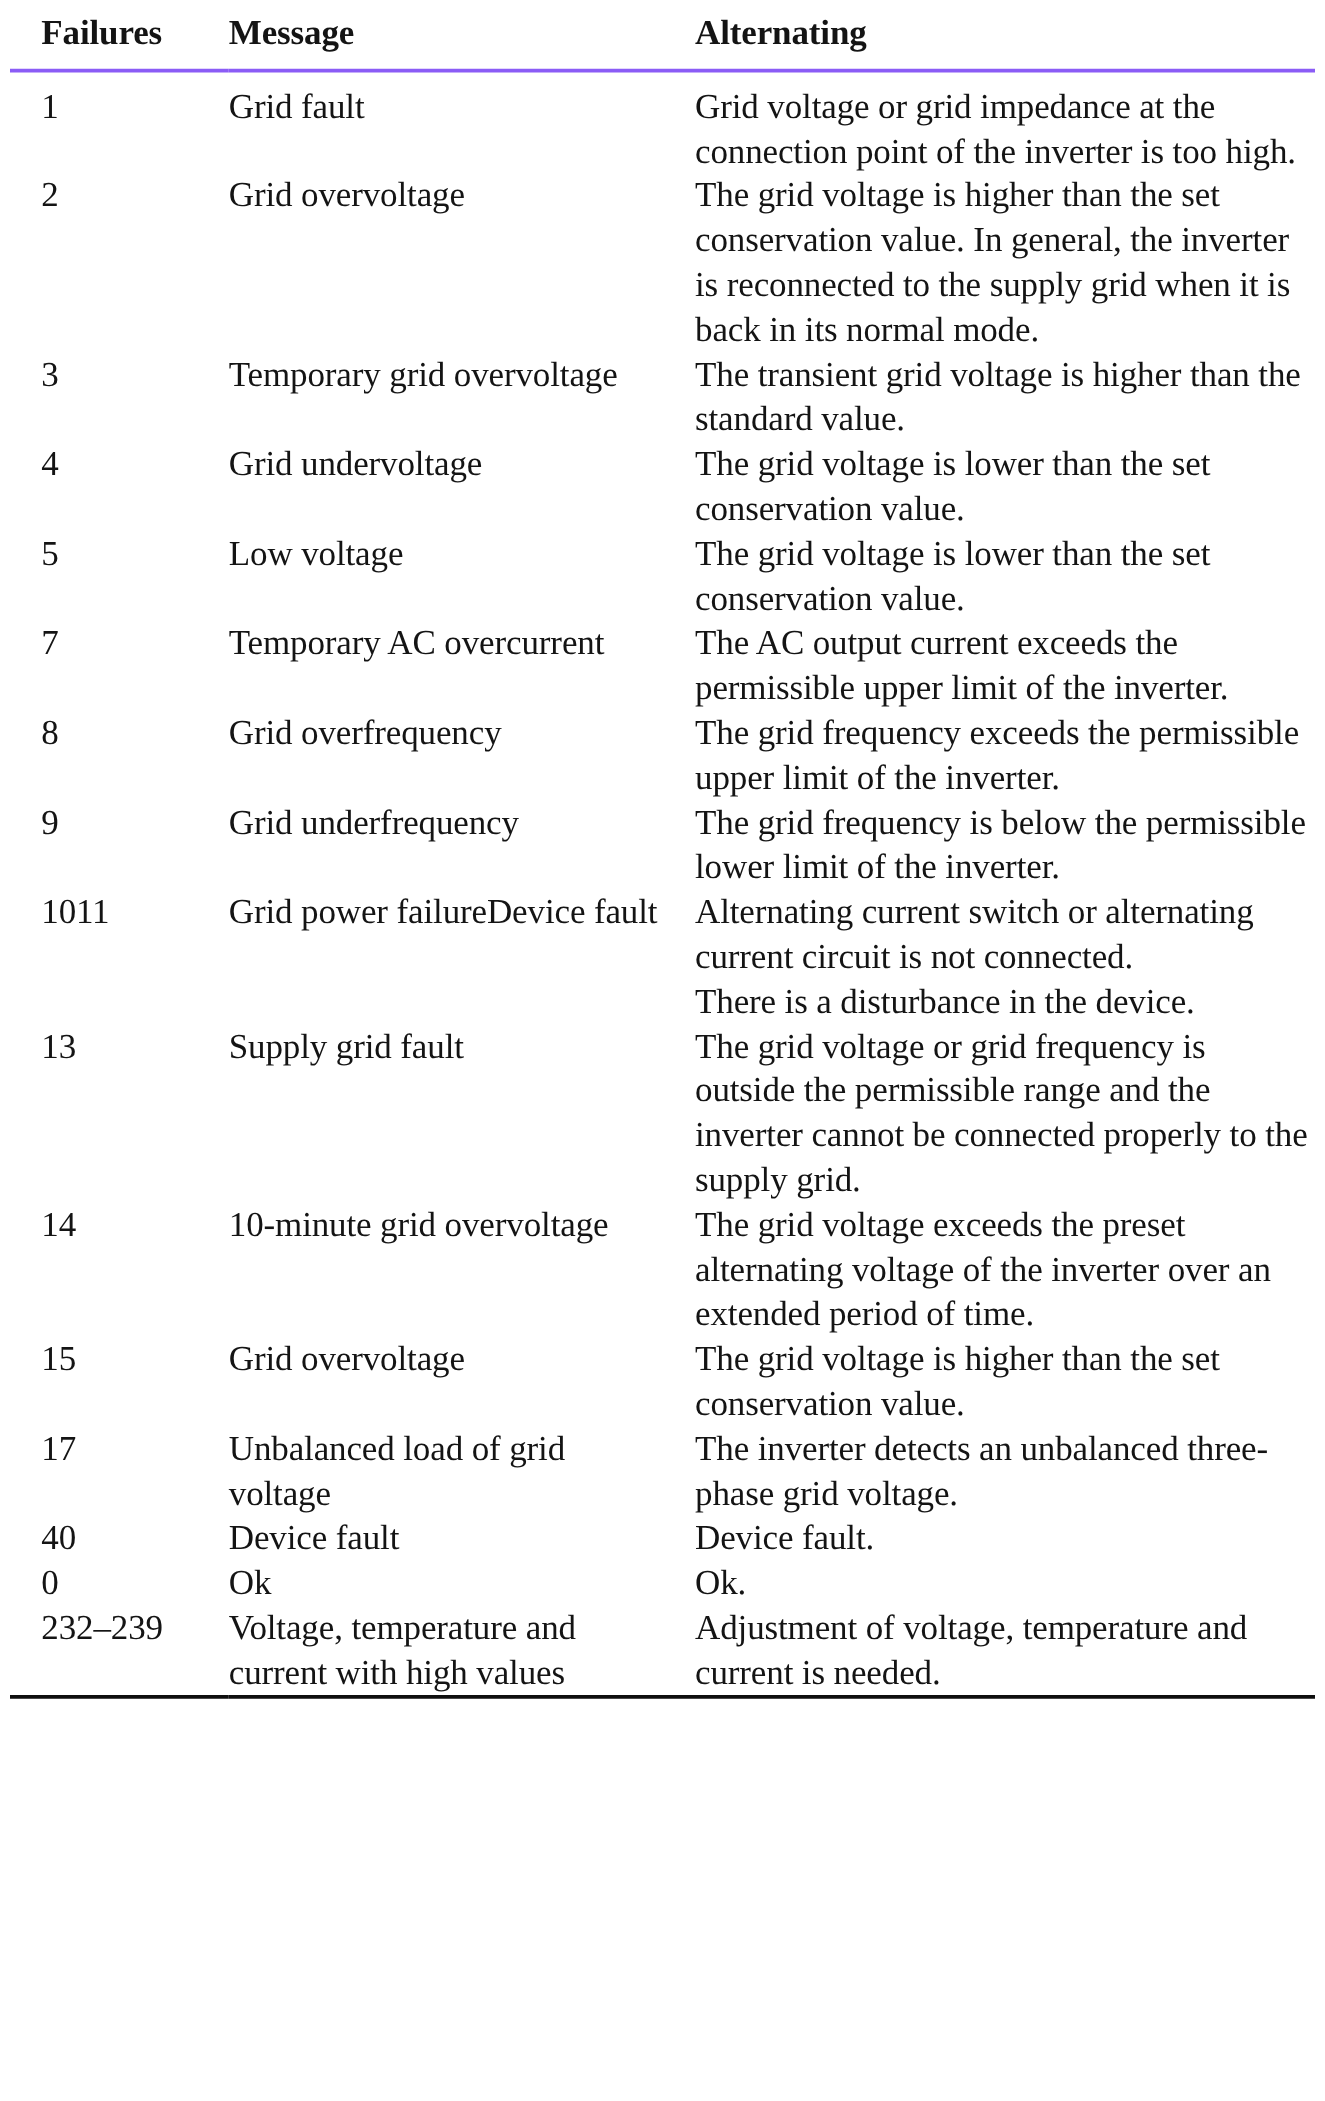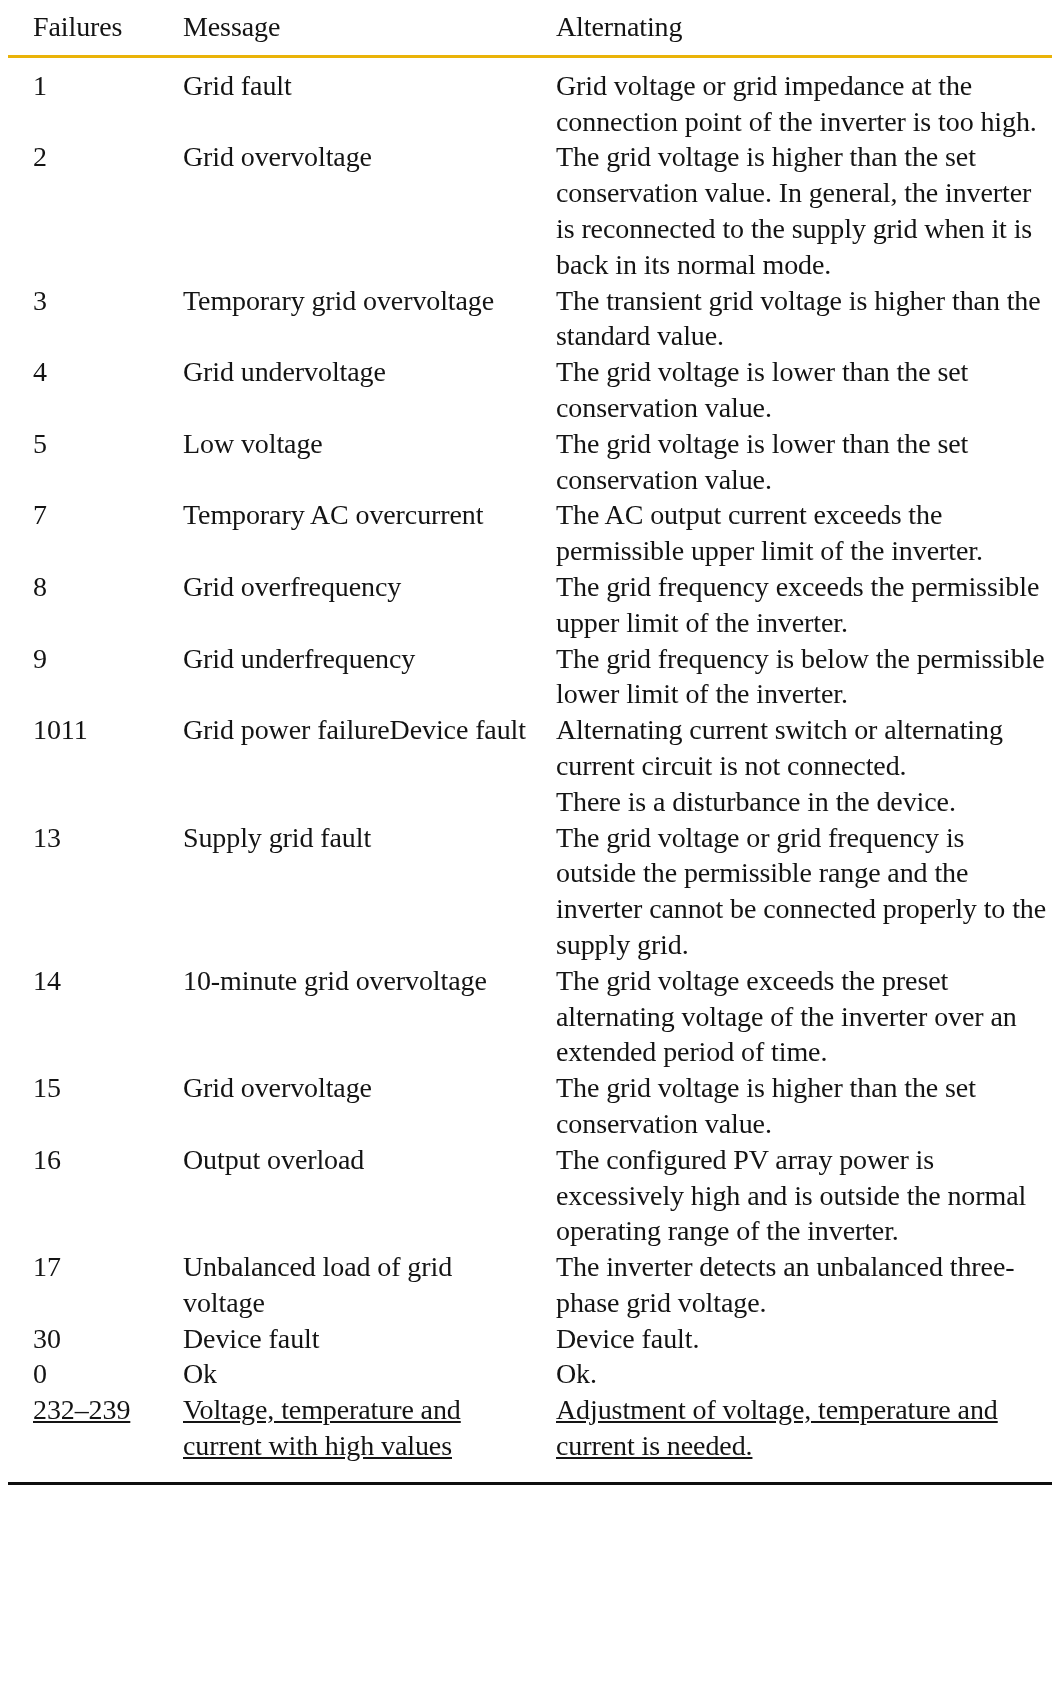--- a/index.html
+++ b/index.html
@@ -21,34 +21,34 @@
     margin: 6px 8px 0 8px;
     width: 1044px;
     border-collapse: collapse;
     table-layout: fixed;
     border-bottom: 3px solid #0e0e0e;
   }
   col.c-failures { width: 175px; }
   col.c-message  { width: 373px; }
   col.c-description { width: 496px; }
   thead th {
-    font-weight: 400;
+    font-weight: 700;
     text-align: left;
     vertical-align: bottom;
     padding: 3px 0 10px 0;
-    border-bottom: 3px solid #eab308;
+    border-bottom: 3px solid #8b5cf6;
   }
   thead th.first, tbody td.first { padding-left: 25px; }
   tbody td {
     vertical-align: top;
     padding: 0;
     text-align: left;
   }
   tbody tr:first-child td { padding-top: 10px; }
-  tbody tr:last-child td  { padding-bottom: 18px; text-decoration: underline; }
+  tbody tr:last-child td  { padding-bottom: 0; }
   td.desc {
     white-space: pre-line;
     padding-right: 2px;
   }
   td.msg { padding-right: 20px; }
 </style>
 </head>
 <body>
 
 <table class="failures-table">
@@ -120,31 +120,26 @@
       <td class="first">14</td>
       <td class="msg">10-minute grid overvoltage</td>
       <td class="desc">The grid voltage exceeds the preset alternating voltage of the inverter over an extended period of time.</td>
     </tr>
     <tr>
       <td class="first">15</td>
       <td class="msg">Grid overvoltage</td>
       <td class="desc">The grid voltage is higher than the set conservation value.</td>
     </tr>
     <tr>
-      <td class="first">16</td>
-      <td class="msg">Output overload</td>
-      <td class="desc">The configured PV array power is excessively high and is outside the normal operating range of the inverter.</td>
-    </tr>
-    <tr>
       <td class="first">17</td>
       <td class="msg">Unbalanced load of grid voltage</td>
       <td class="desc">The inverter detects an unbalanced three-phase grid voltage.</td>
     </tr>
     <tr>
-      <td class="first">30</td>
+      <td class="first">40</td>
       <td class="msg">Device fault</td>
       <td class="desc">Device fault.</td>
     </tr>
     <tr>
       <td class="first">0</td>
       <td class="msg">Ok</td>
       <td class="desc">Ok.</td>
     </tr>
     <tr>
       <td class="first">232–239</td>

